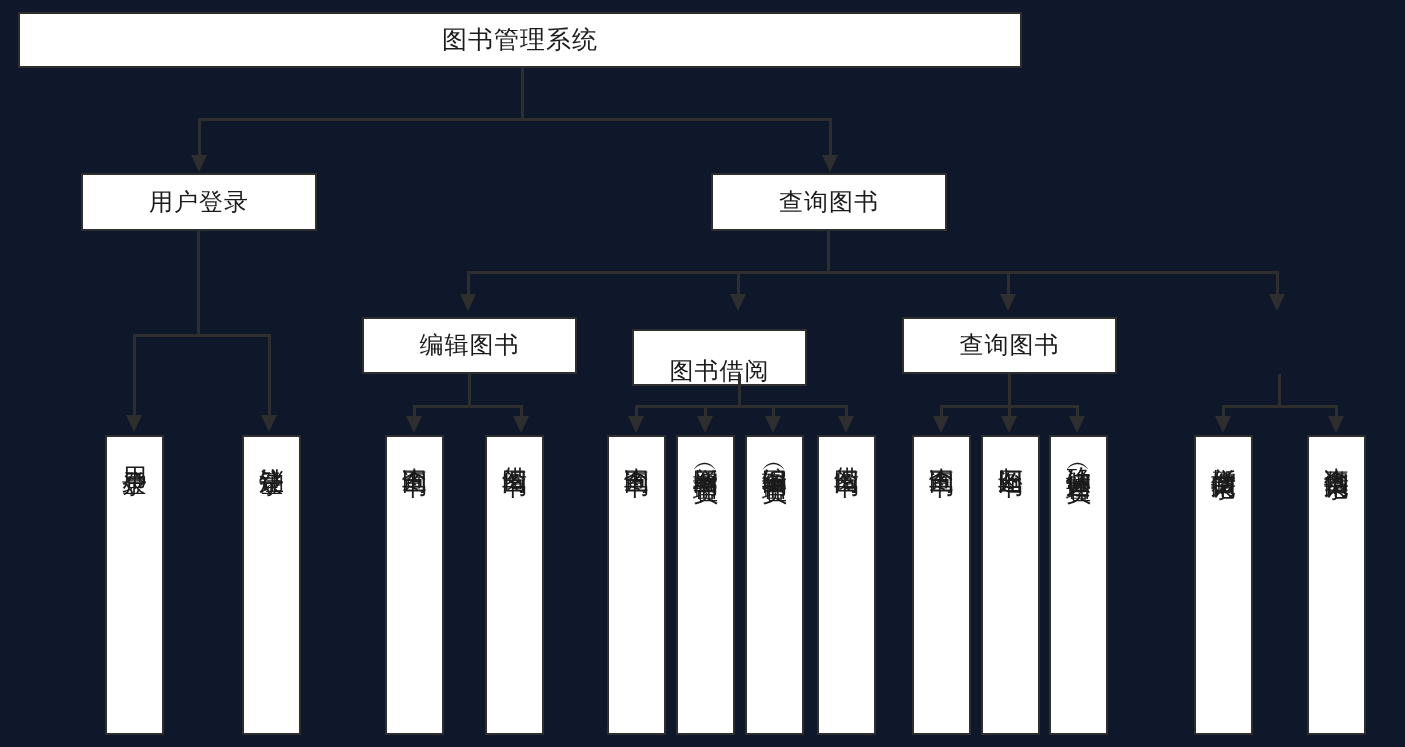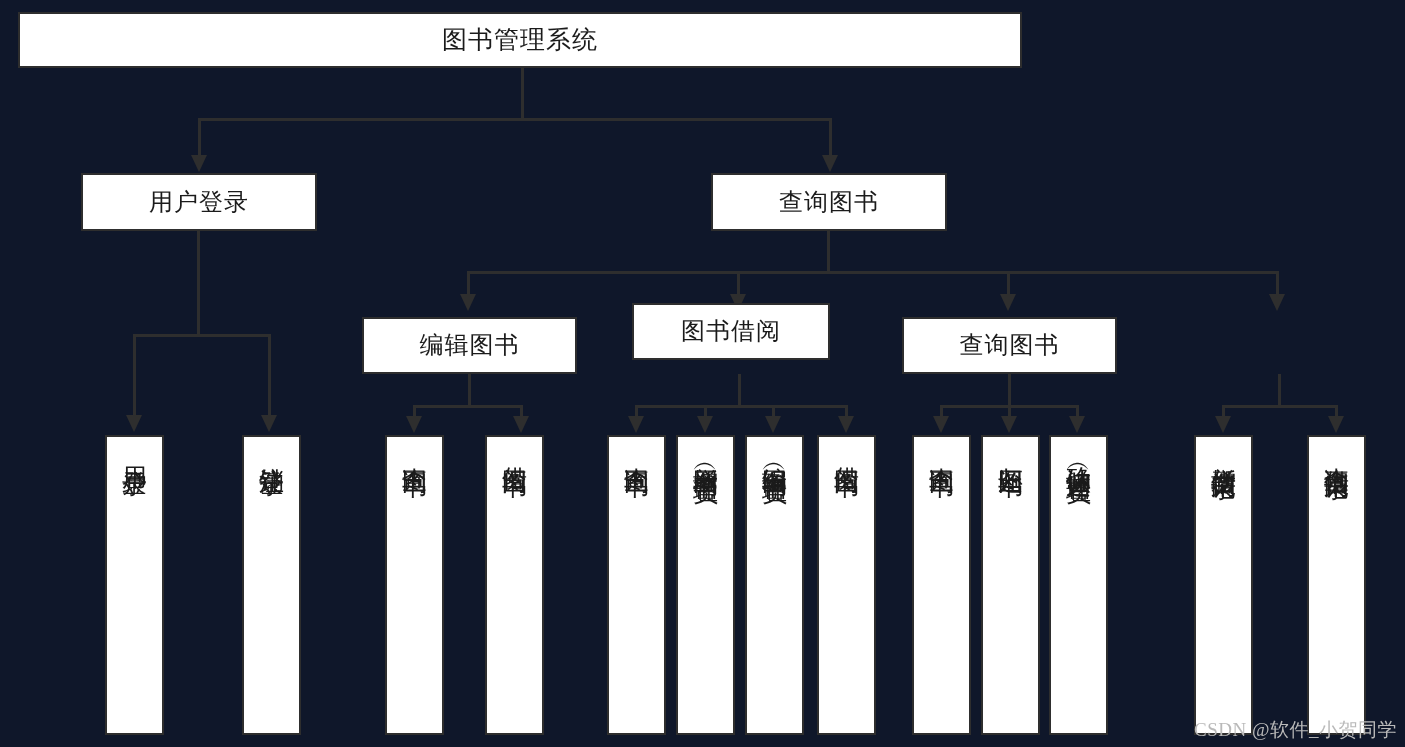--- a/index.html
+++ b/index.html
@@ -113,21 +113,21 @@
   <div class="ln vline" style="left:1007px;top:271px;height:24px;"></div>
   <div class="ln vline" style="left:1276px;top:271px;height:24px;"></div>
   <div class="arrow" style="left:460px;top:294px;"></div>
   <div class="arrow" style="left:730px;top:294px;"></div>
   <div class="arrow" style="left:1000px;top:294px;"></div>
   <div class="arrow" style="left:1269px;top:294px;"></div>
 
   <div class="node h-node" style="left:362px;top:317px;width:215px;height:57px;">
     <span class="label">编辑图书</span>
   </div>
-  <div class="node h-node" style="left:632px;top:303px;width:198px;height:57px;">
+  <div class="node h-node" style="left:632px;top:329px;width:175px;height:57px;align-items:flex-end;">
     <span class="label">图书借阅</span>
   </div>
   <div class="node h-node" style="left:902px;top:317px;width:215px;height:57px;">
     <span class="label">查询图书</span>
   </div>
 
   <div class="ln vline" style="left:468px;top:374px;height:33px;"></div>
   <div class="ln hline" style="left:413px;top:405px;width:110px;"></div>
   <div class="ln vline" style="left:413px;top:405px;height:12px;"></div>
   <div class="ln vline" style="left:520px;top:405px;height:12px;"></div>
@@ -198,15 +198,14 @@
     <span class="label">确认归还（管理员）</span>
   </div>
 
   <div class="node v-node" style="left:1194px;top:435px;width:59px;height:300px;">
     <span class="label">新增借阅记录</span>
   </div>
   <div class="node v-node" style="left:1307px;top:435px;width:59px;height:300px;">
     <span class="label">查询借阅记录</span>
   </div>
 
-  <div id="watermark">CSDN @软件_小贺同学</div>
 
 </div>
 
 </body></html>

